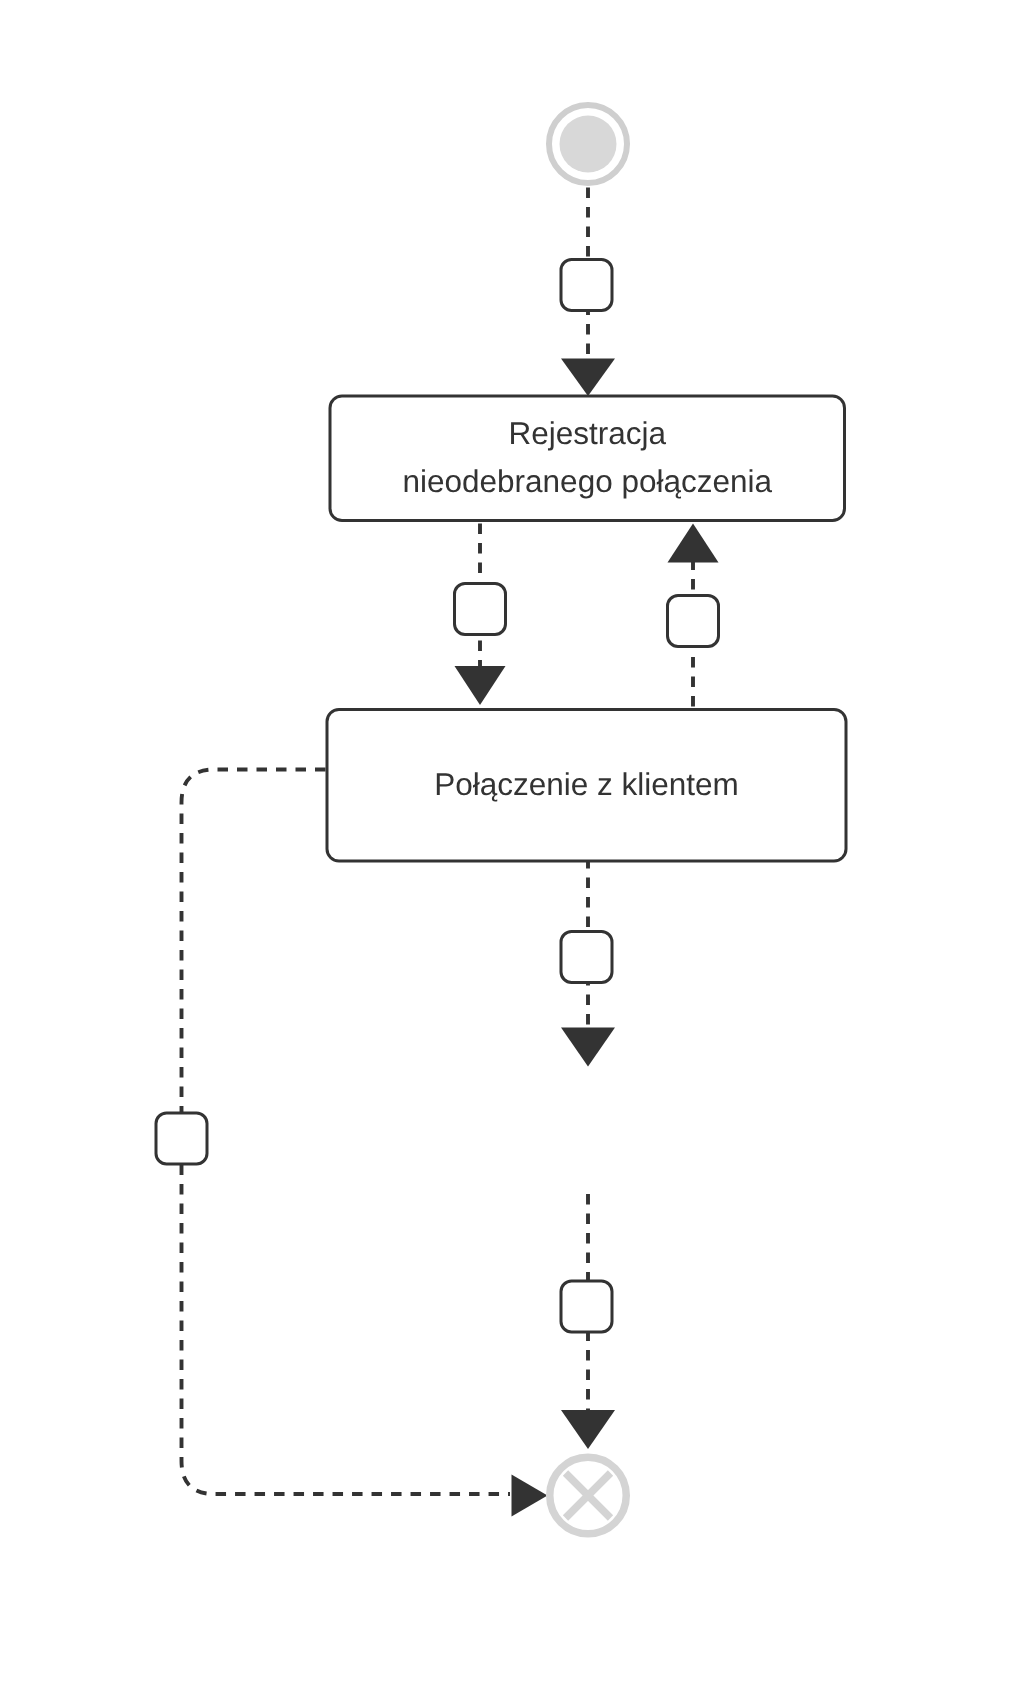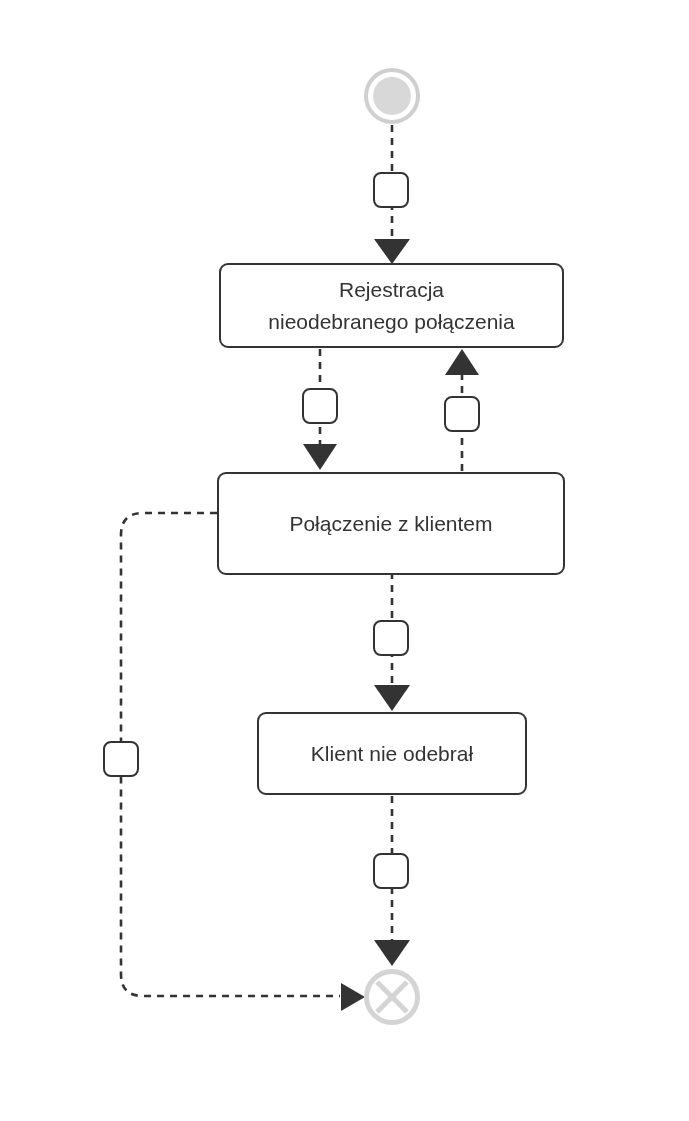--- a/index.html
+++ b/index.html
@@ -109,23 +109,20 @@
 
   <div class="task" style="left:172px;top:263px;width:345px;height:85px">
     <span class="task-label">Rejestracja
 nieodebranego połączenia</span>
   </div>
 
   <div class="task" style="left:170px;top:472px;width:348px;height:103px">
     <span class="task-label">Połączenie z klientem</span>
   </div>
 
-  <div class="task" style="left:210px;top:712px;width:270px;height:83px">
-    <span class="task-label">Klient nie odebrał</span>
-  </div>
 
   <div class="event end" style="left:317px;top:969px">
     <svg class="end-x" width="46" height="46" viewBox="0 0 46 46">
       <line x1="8" y1="8" x2="38" y2="38"></line>
       <line x1="38" y1="8" x2="8" y2="38"></line>
     </svg>
   </div>
 
 </div>
 

